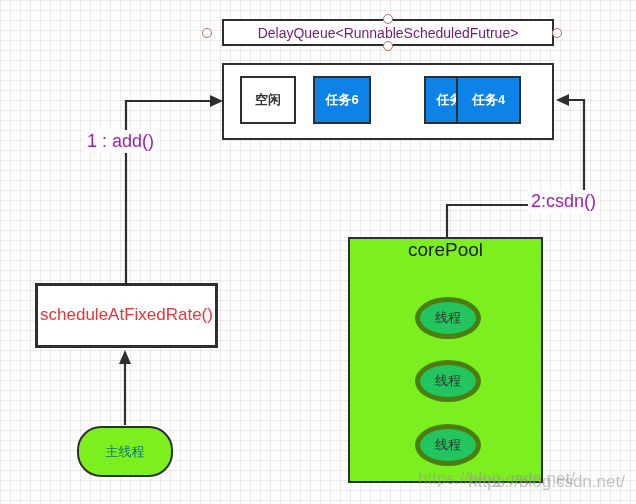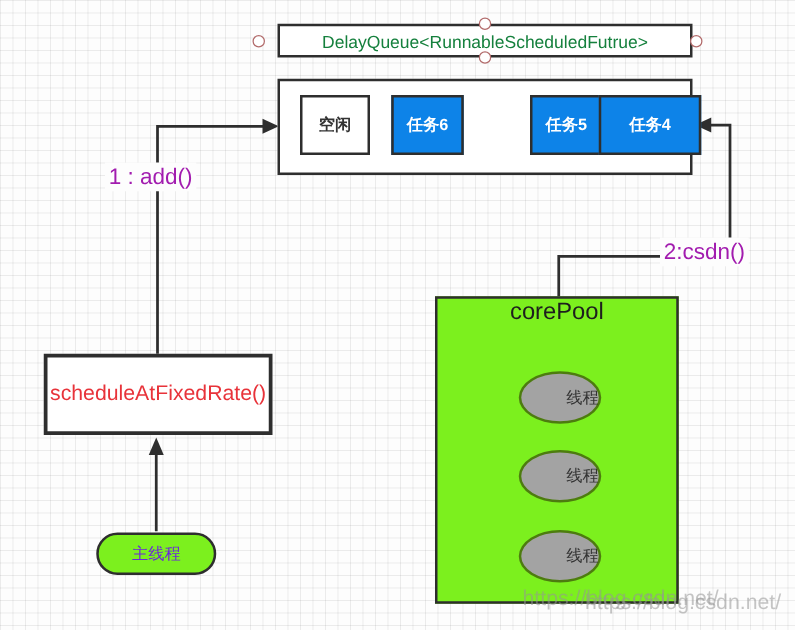--- a/index.html
+++ b/index.html
@@ -11,40 +11,40 @@
       linear-gradient(rgba(0,0,0,0.07) 1px, transparent 1px),
       linear-gradient(90deg, rgba(0,0,0,0.07) 1px, transparent 1px);
     background-size:10px 10px;
   }
   .connectors{position:absolute;left:0;top:0;z-index:1;}
   .connectors path{stroke:#2e2e2e;stroke-width:2.2;fill:none;}
   .connectors polygon{fill:#2e2e2e;stroke:none;}
 
   .box{position:absolute;box-sizing:border-box;background:#fff;border:2px solid #2e2e2e;z-index:2;
        display:flex;align-items:center;justify-content:center;}
-  .title-box{left:222px;top:19px;width:332px;height:27px;color:#15803d;font-size:14px;z-index:2;}
+  .title-box{left:222px;top:19px;width:332px;height:27px;color:#701a75;font-size:14px;z-index:2;}
   .queue-box{left:222px;top:63px;width:332px;height:77px;}
   .slot{position:absolute;box-sizing:border-box;border:2px solid #2e2e2e;z-index:3;
         display:flex;align-items:center;justify-content:center;font-size:13px;font-weight:bold;}
   .slot.idle{background:#fff;color:#333;}
   .slot.task{background:#0d83e8;color:#fff;text-align:right;}
 
   .schedule-box{left:35px;top:283px;width:183px;height:65px;border-width:3px;
                 flex-direction:column;color:#e8333a;font-size:17px;line-height:1.45;text-align:center;}
 
   .core-pool{position:absolute;left:348px;top:237px;width:195px;height:246px;box-sizing:border-box;
              background:#7cf01e;border:2px solid #2e2e2e;z-index:2;}
   .core-pool-title{text-align:center;font-size:19px;color:#1e1e1e;}
   .thread{position:absolute;box-sizing:border-box;width:66px;height:42px;left:65px;
-          background:#a3a3a3;border:2px solid #4d7c0f;border-radius:50%;
-          display:flex;align-items:center;justify-content:flex-end;font-size:13px;color:#333;}
+          background:#22c55e;border:5px solid #4d7c0f;border-radius:50%;
+          display:flex;align-items:center;justify-content:center;font-size:13px;color:#333;}
   .thread.t1{top:58px;} .thread.t2{top:121px;} .thread.t3{top:185px;}
 
-  .main-thread{left:77px;top:426px;width:96px;height:34px;background:#7cf01e;
-               border-radius:24px;font-size:13px;color:#6d28d9;}
+  .main-thread{left:77px;top:426px;width:96px;height:51px;background:#7cf01e;
+               border-radius:24px;font-size:13px;color:#0f766e;}
 
   .edge-label{position:absolute;z-index:4;background:#fdfdfd;color:#a21caf;font-size:18px;padding:1px 3px;}
   .add-label{left:84px;top:130px;}
   .take-label{left:528px;top:190px;}
 
   .handle{position:absolute;width:8px;height:8px;border-radius:50%;background:#fff;
           border:1.5px solid #b26b6b;z-index:4;}
   .handle.h-left{left:202px;top:28px;}
   .handle.h-right{left:552px;top:28px;}
   .handle.h-top{left:383px;top:14px;}
@@ -85,21 +85,21 @@
   <div class="box queue-box"></div>
   <div class="slot idle" style="left:240px;top:76px;width:56px;height:48px;">
     <span>空闲</span>
   </div>
   <div class="slot task" style="left:313px;top:76px;width:58px;height:48px;">
     <span>任务6</span>
   </div>
   <div class="slot task" style="left:388px;top:76px;width:58px;height:48px;margin-left:36px;">
     <span>任务5</span>
   </div>
-  <div class="slot task" style="left:479px;top:76px;width:82px;height:48px;">
+  <div class="slot task" style="left:456px;top:76px;width:65px;height:48px;">
     <span>任务4</span>
   </div>
 
   <div class="edge-label add-label">
     <span>1 : add()</span>
   </div>
   <div class="edge-label take-label">
     <span>2:csdn()</span>
   </div>
 

